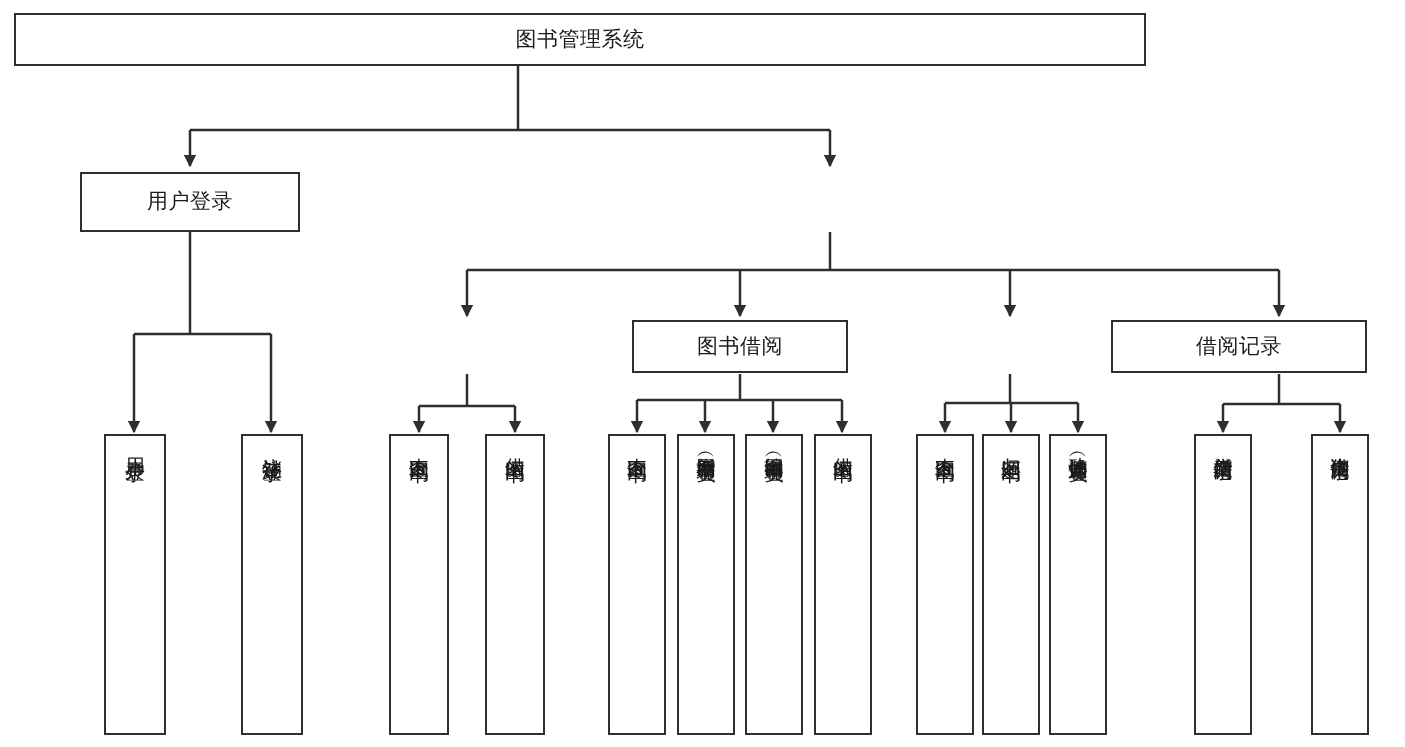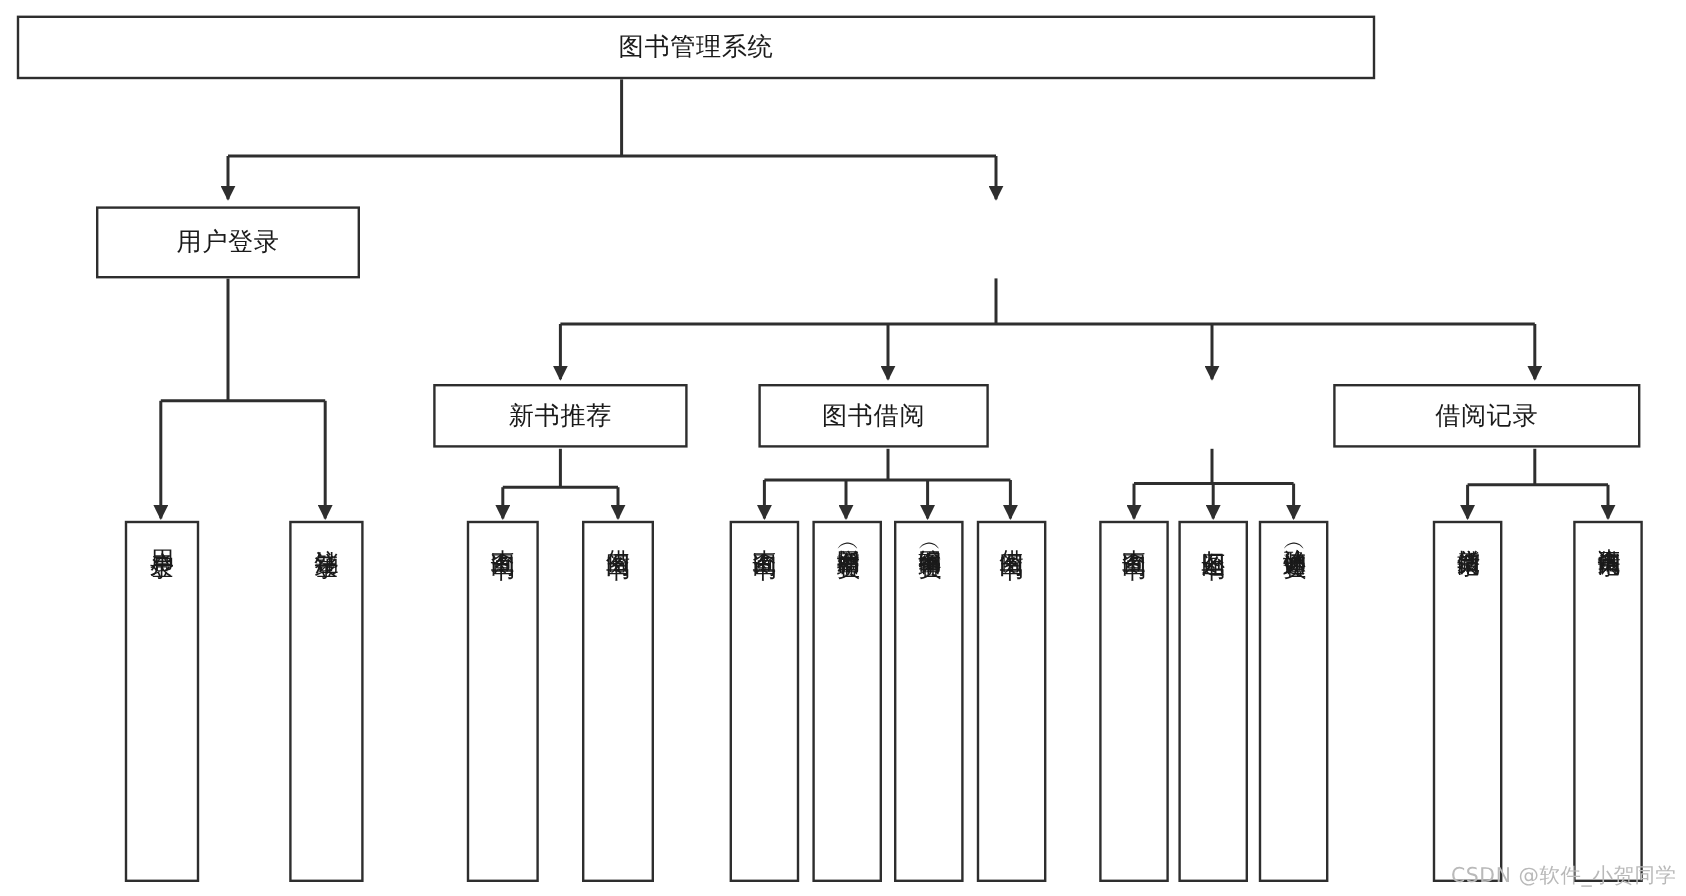--- a/index.html
+++ b/index.html
@@ -126,24 +126,21 @@
   </svg>
 
   <div class="node horiz" style="left:14px; top:13px; width:1132px; height:53px;">
     <span class="node-label">图书管理系统</span>
   </div>
 
   <div class="node horiz" style="left:80px; top:172px; width:220px; height:60px;">
     <span class="node-label">用户登录</span>
   </div>
 
-  <div class="node horiz" style="left:361px; top:320px; width:212px; height:53px;">
-    <span class="node-label">新书推荐</span>
-  </div>
-  <div class="node horiz" style="left:632px; top:320px; width:192px; height:53px;">
+  <div class="node horiz" style="left:632px; top:320px; width:216px; height:53px;">
     <span class="node-label">图书借阅</span>
   </div>
   <div class="node horiz" style="left:1111px; top:320px; width:256px; height:53px;">
     <span class="node-label">借阅记录</span>
   </div>
 
   <div class="node vert" style="left:104px; top:434px; width:62px; height:301px;">
     <span class="node-label">用户登录</span>
   </div>
   <div class="node vert" style="left:241px; top:434px; width:62px; height:301px;">
@@ -180,15 +177,14 @@
     <span class="node-label">确认归还（管理员）</span>
   </div>
 
   <div class="node vert tall-text" style="left:1194px; top:434px; width:58px; height:301px;">
     <span class="node-label">新增借阅记录</span>
   </div>
   <div class="node vert tall-text" style="left:1311px; top:434px; width:58px; height:301px;">
     <span class="node-label">查询借阅记录</span>
   </div>
 
-  <div id="watermark">CSDN @软件_小贺同学</div>
 
 </div>
 
 </body></html>

